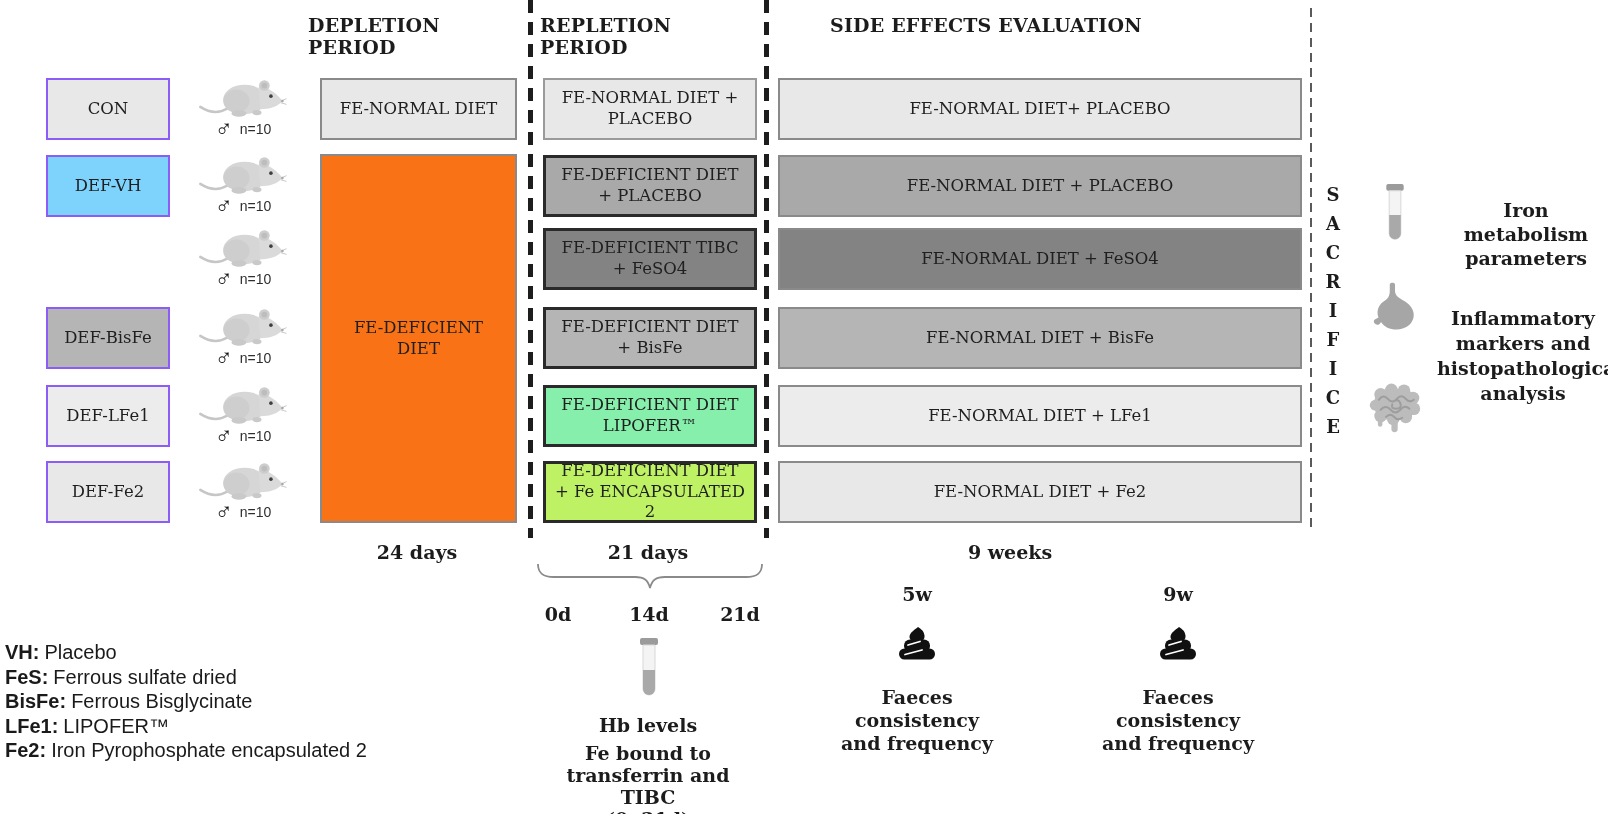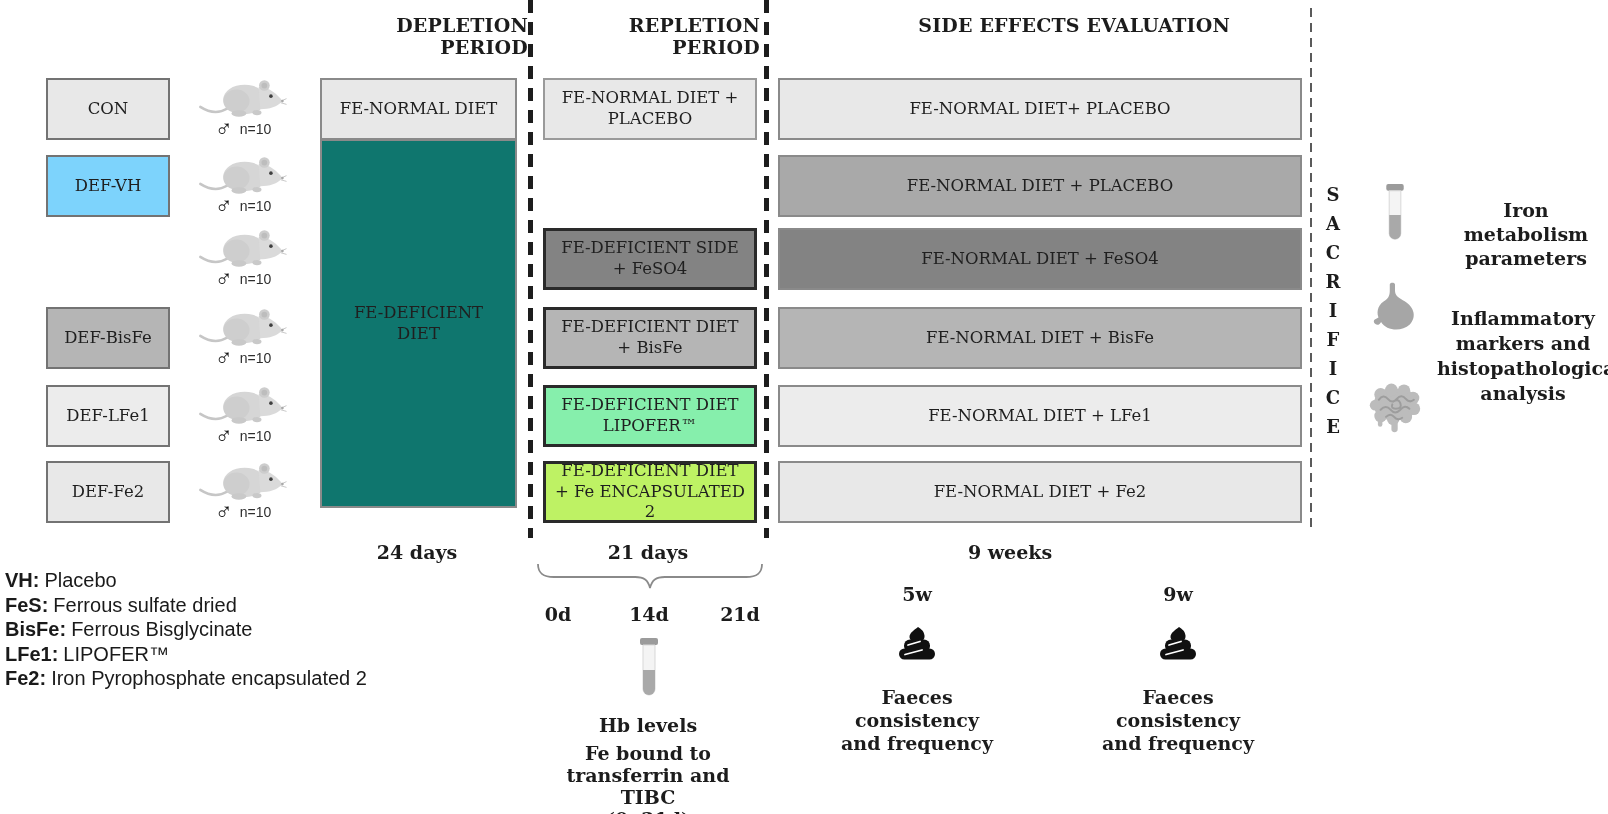--- a/index.html
+++ b/index.html
@@ -1,23 +1,23 @@
 <!DOCTYPE html>
 <html><head>
 <meta charset="utf-8">
 <style>
   html,body{margin:0;padding:0;background:#ffffff;}
   body{width:1608px;height:814px;position:relative;overflow:hidden;}
   .abs{position:absolute;box-sizing:border-box;}
   .serif{font-family:"DejaVu Serif","Liberation Serif",serif;}
   .sans{font-family:"Liberation Sans","DejaVu Sans",sans-serif;}
-  .hdr{font-weight:bold;font-size:19px;color:#1c1c1c;text-align:right;letter-spacing:.2px;}
+  .hdr{font-weight:bold;font-size:19px;color:#1c1c1c;text-align:left;letter-spacing:.2px;}
   .box{display:flex;align-items:center;justify-content:center;text-align:center;
        font-size:16.5px;color:#1f1f1f;line-height:1.25;}
-  .gbox{left:46px;width:124px;height:62px;border:2px solid #737373;}
+  .gbox{left:46px;width:124px;height:62px;border:2px solid #8b5cf6;}
   .rbox{left:543px;width:214px;height:62px;border:2px solid #9a9a9a;padding:2px 6px;}
   .rbox.db{border:3px solid #2a2a2a;}
   .sbox{left:778px;width:524px;height:62px;border:2px solid #8a8a8a;}
   .depl{left:320px;width:197px;border:2px solid #8a8a8a;}
   .ratblk{left:190px;width:106px;height:70px;}
   .sexline{position:absolute;top:40px;left:0;width:100%;text-align:center;}
   .male{font-weight:bold;font-size:24px;color:#111;vertical-align:-2px;margin-right:7px;}
   .ncount{font-size:14px;color:#2e2e2e;}
   .dash-thick{width:5px;background:repeating-linear-gradient(to bottom,#1d1d1d 0 13px,rgba(0,0,0,0) 13px 22px);}
   .dash-thin{width:2px;background:repeating-linear-gradient(to bottom,#5a5a5a 0 9px,rgba(0,0,0,0) 9px 15px);}
@@ -84,21 +84,21 @@
 <div class="abs serif hdr" style="left:540px;top:14px;width:220px;">REPLETION PERIOD</div>
 <div class="abs serif hdr" style="left:830px;top:14px;width:400px;">SIDE EFFECTS EVALUATION</div>
 
 <div class="abs dash-thick" style="left:528px;top:0;height:538px;"></div>
 <div class="abs dash-thick" style="left:764px;top:0;height:538px;"></div>
 <div class="abs dash-thin" style="left:1310px;top:8px;height:520px;"></div>
 
 <div class="abs box serif depl" style="top: 78px; height: 62px; background-color: rgb(232, 232, 232);">
     <span>FE-NORMAL DIET</span>
   </div>
-<div class="abs box serif depl" style="top: 139px; height: 369px; padding: 0px 26px; background-color: #0f766e;">
+<div class="abs box serif depl" style="top: 154px; height: 369px; padding: 0px 26px; background-color: #f97316;">
     <span>FE-DEFICIENT DIET</span>
   </div>
 
 <div class="abs" style="left:0;top:78px;width:1608px;height:62px;">
   <div class="abs box serif gbox" style="background-color: rgb(232, 232, 232);">
       <span>CON</span>
     </div>
   <div class="abs ratblk" style="top:-4px;">
     <svg width="106" height="46" viewBox="0 0 110 56">
         <use href="#rat"></use>
@@ -116,34 +116,37 @@
 <div class="abs" style="left:0;top:155px;width:1608px;height:62px;">
   <div class="abs box serif gbox" style="background-color: #7dd3fc;">
       <span>DEF-VH</span>
     </div>
   <div class="abs ratblk" style="top:-4px;">
     <svg width="106" height="46" viewBox="0 0 110 56">
         <use href="#rat"></use>
       </svg>
     <div class="sexline"><span class="male sans">♂</span><span class="ncount sans">n=10</span></div>
   </div>
+  <div class="abs box serif rbox db" style="background-color: rgb(169, 169, 169);">
+      <span>FE-DEFICIENT DIET + PLACEBO</span>
+    </div>
   <div class="abs box serif sbox" style="background-color: rgb(169, 169, 169);">
       <span>FE-NORMAL DIET + PLACEBO</span>
     </div>
 </div>
 
 <div class="abs" style="left:0;top:228px;width:1608px;height:62px;">
   <div class="abs ratblk" style="top:-4px;">
     <svg width="106" height="46" viewBox="0 0 110 56">
         <use href="#rat"></use>
       </svg>
     <div class="sexline"><span class="male sans">♂</span><span class="ncount sans">n=10</span></div>
   </div>
   <div class="abs box serif rbox db" style="background-color: rgb(131, 131, 131);">
-      <span>FE-DEFICIENT SIDE + FeSO4</span>
+      <span>FE-DEFICIENT TIBC + FeSO4</span>
     </div>
   <div class="abs box serif sbox" style="background-color: rgb(131, 131, 131);">
       <span>FE-NORMAL DIET + FeSO4</span>
     </div>
 </div>
 
 <div class="abs" style="left:0;top:307px;width:1608px;height:62px;">
   <div class="abs box serif gbox" style="background-color: rgb(181, 181, 181);">
       <span>DEF-BisFe</span>
     </div>
@@ -251,19 +254,19 @@
   </svg>
 <div class="abs serif blabel" style="left:1440px;top:198px;width:172px;line-height:24px;">Iron metabolism parameters</div>
 <svg class="abs" style="left:1367px;top:281px;" width="56" height="54" viewBox="0 0 60 62">
     <use href="#stomach"></use>
   </svg>
 <svg class="abs" style="left:1368px;top:380px;" width="54" height="54" viewBox="0 0 60 60">
     <use href="#intestine"></use>
   </svg>
 <div class="abs serif blabel" style="left:1437px;top:306px;width:172px;line-height:25px;">Inflammatory markers and histopathological analysis</div>
 
-<div class="abs sans legend" style="left:5px;top:568px;width:480px;">
+<div class="abs sans legend" style="left:5px;top:640px;width:480px;">
   <div><b>VH:</b><span>Placebo</span></div>
   <div><b>FeS:</b><span>Ferrous sulfate dried</span></div>
   <div><b>BisFe:</b><span>Ferrous Bisglycinate</span></div>
   <div><b>LFe1:</b><span>LIPOFER™</span></div>
   <div><b>Fe2:</b><span>Iron Pyrophosphate encapsulated 2</span></div>
 </div>
 
 </body></html>

